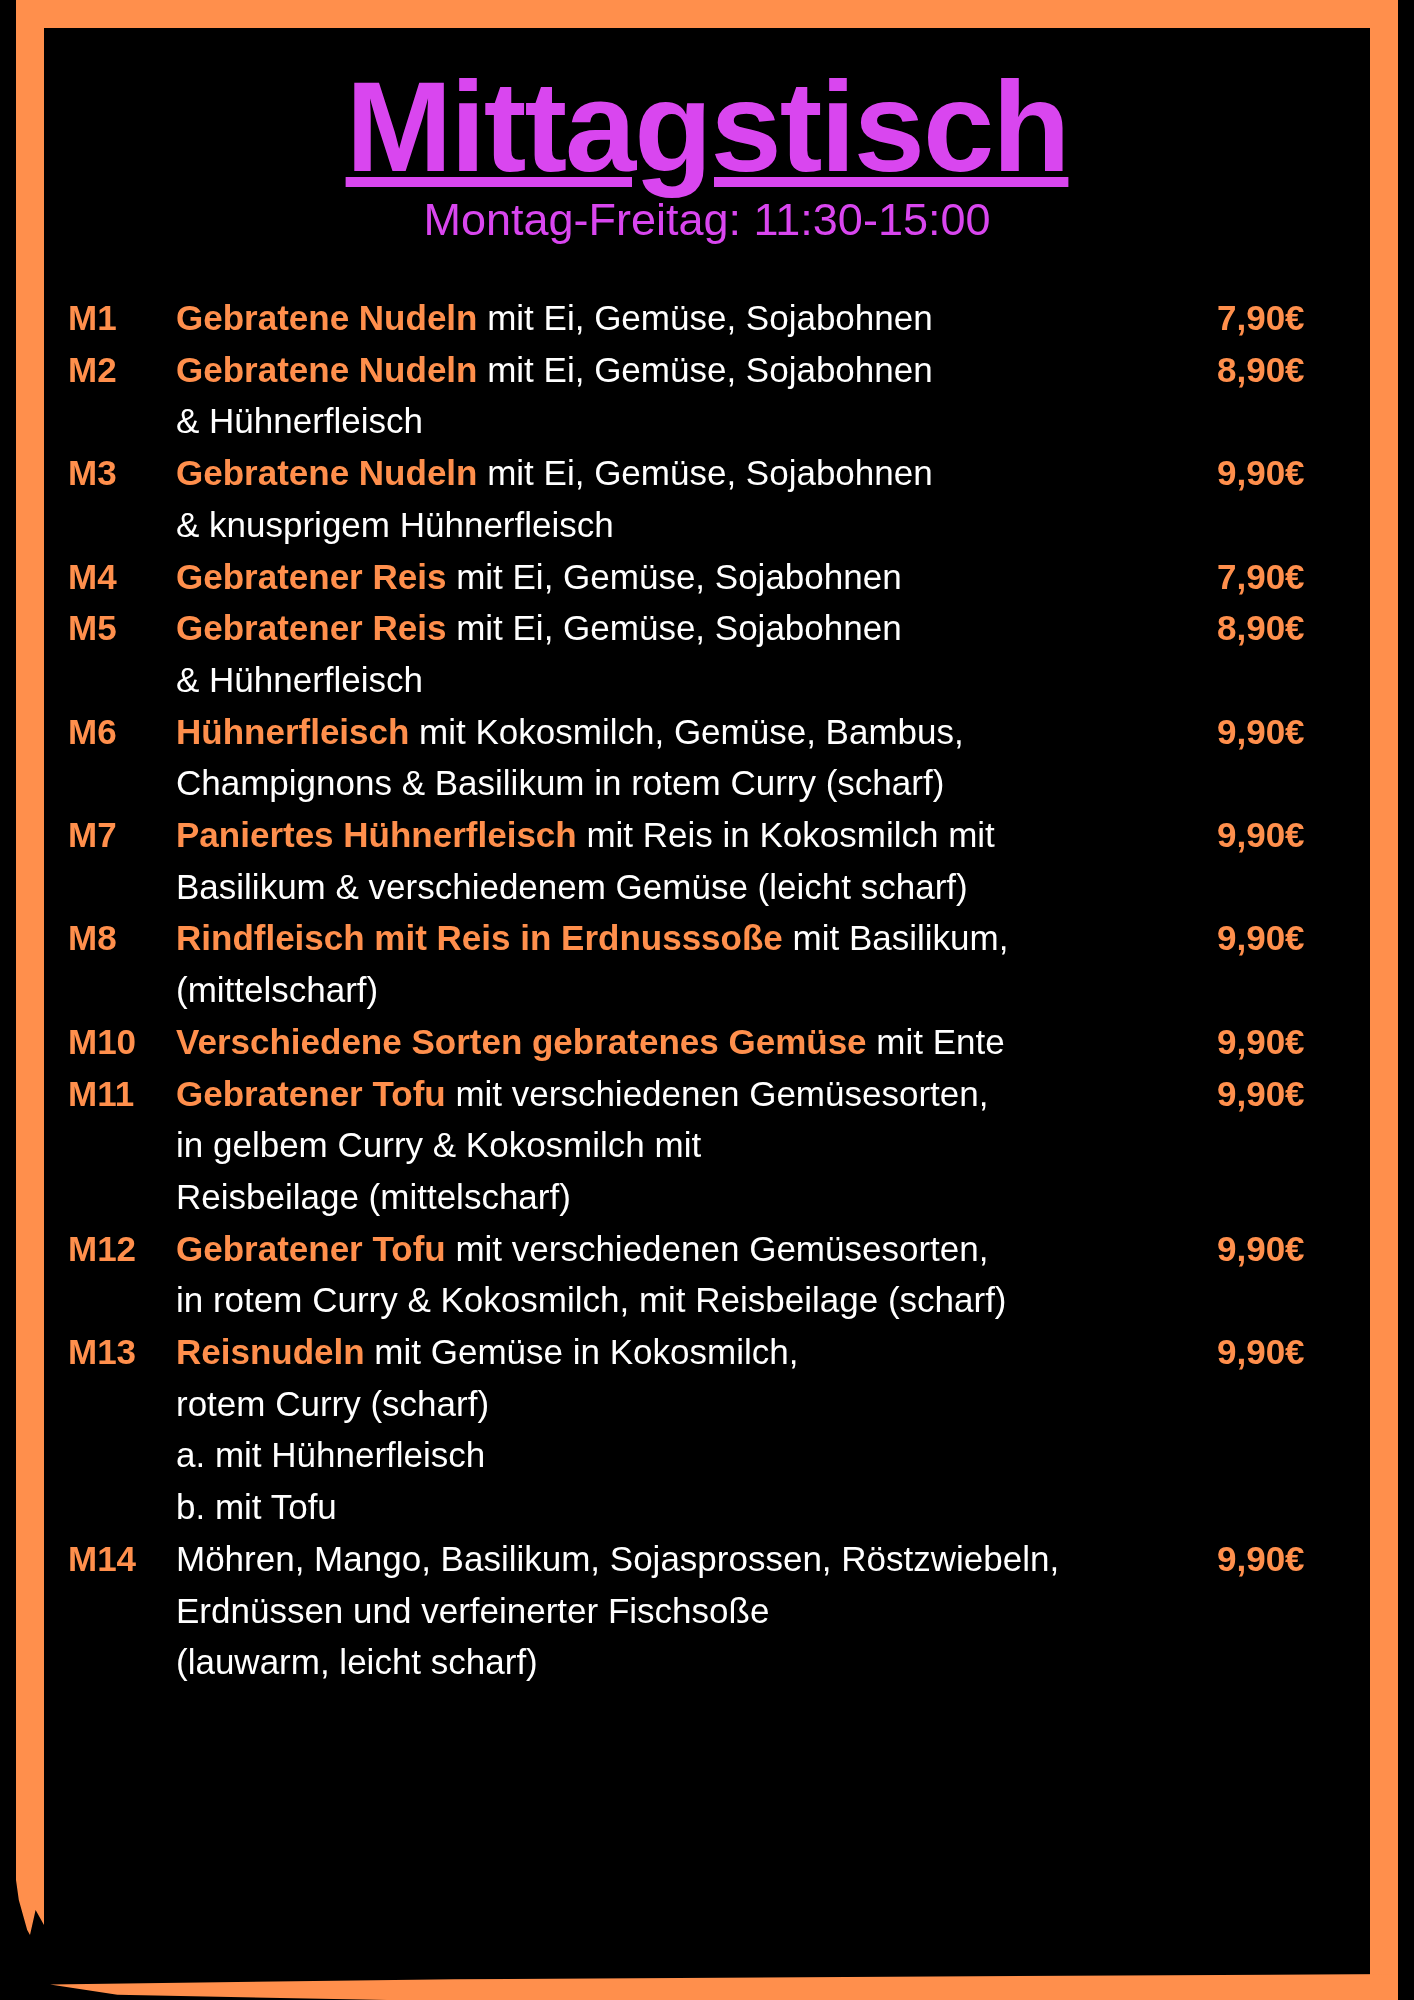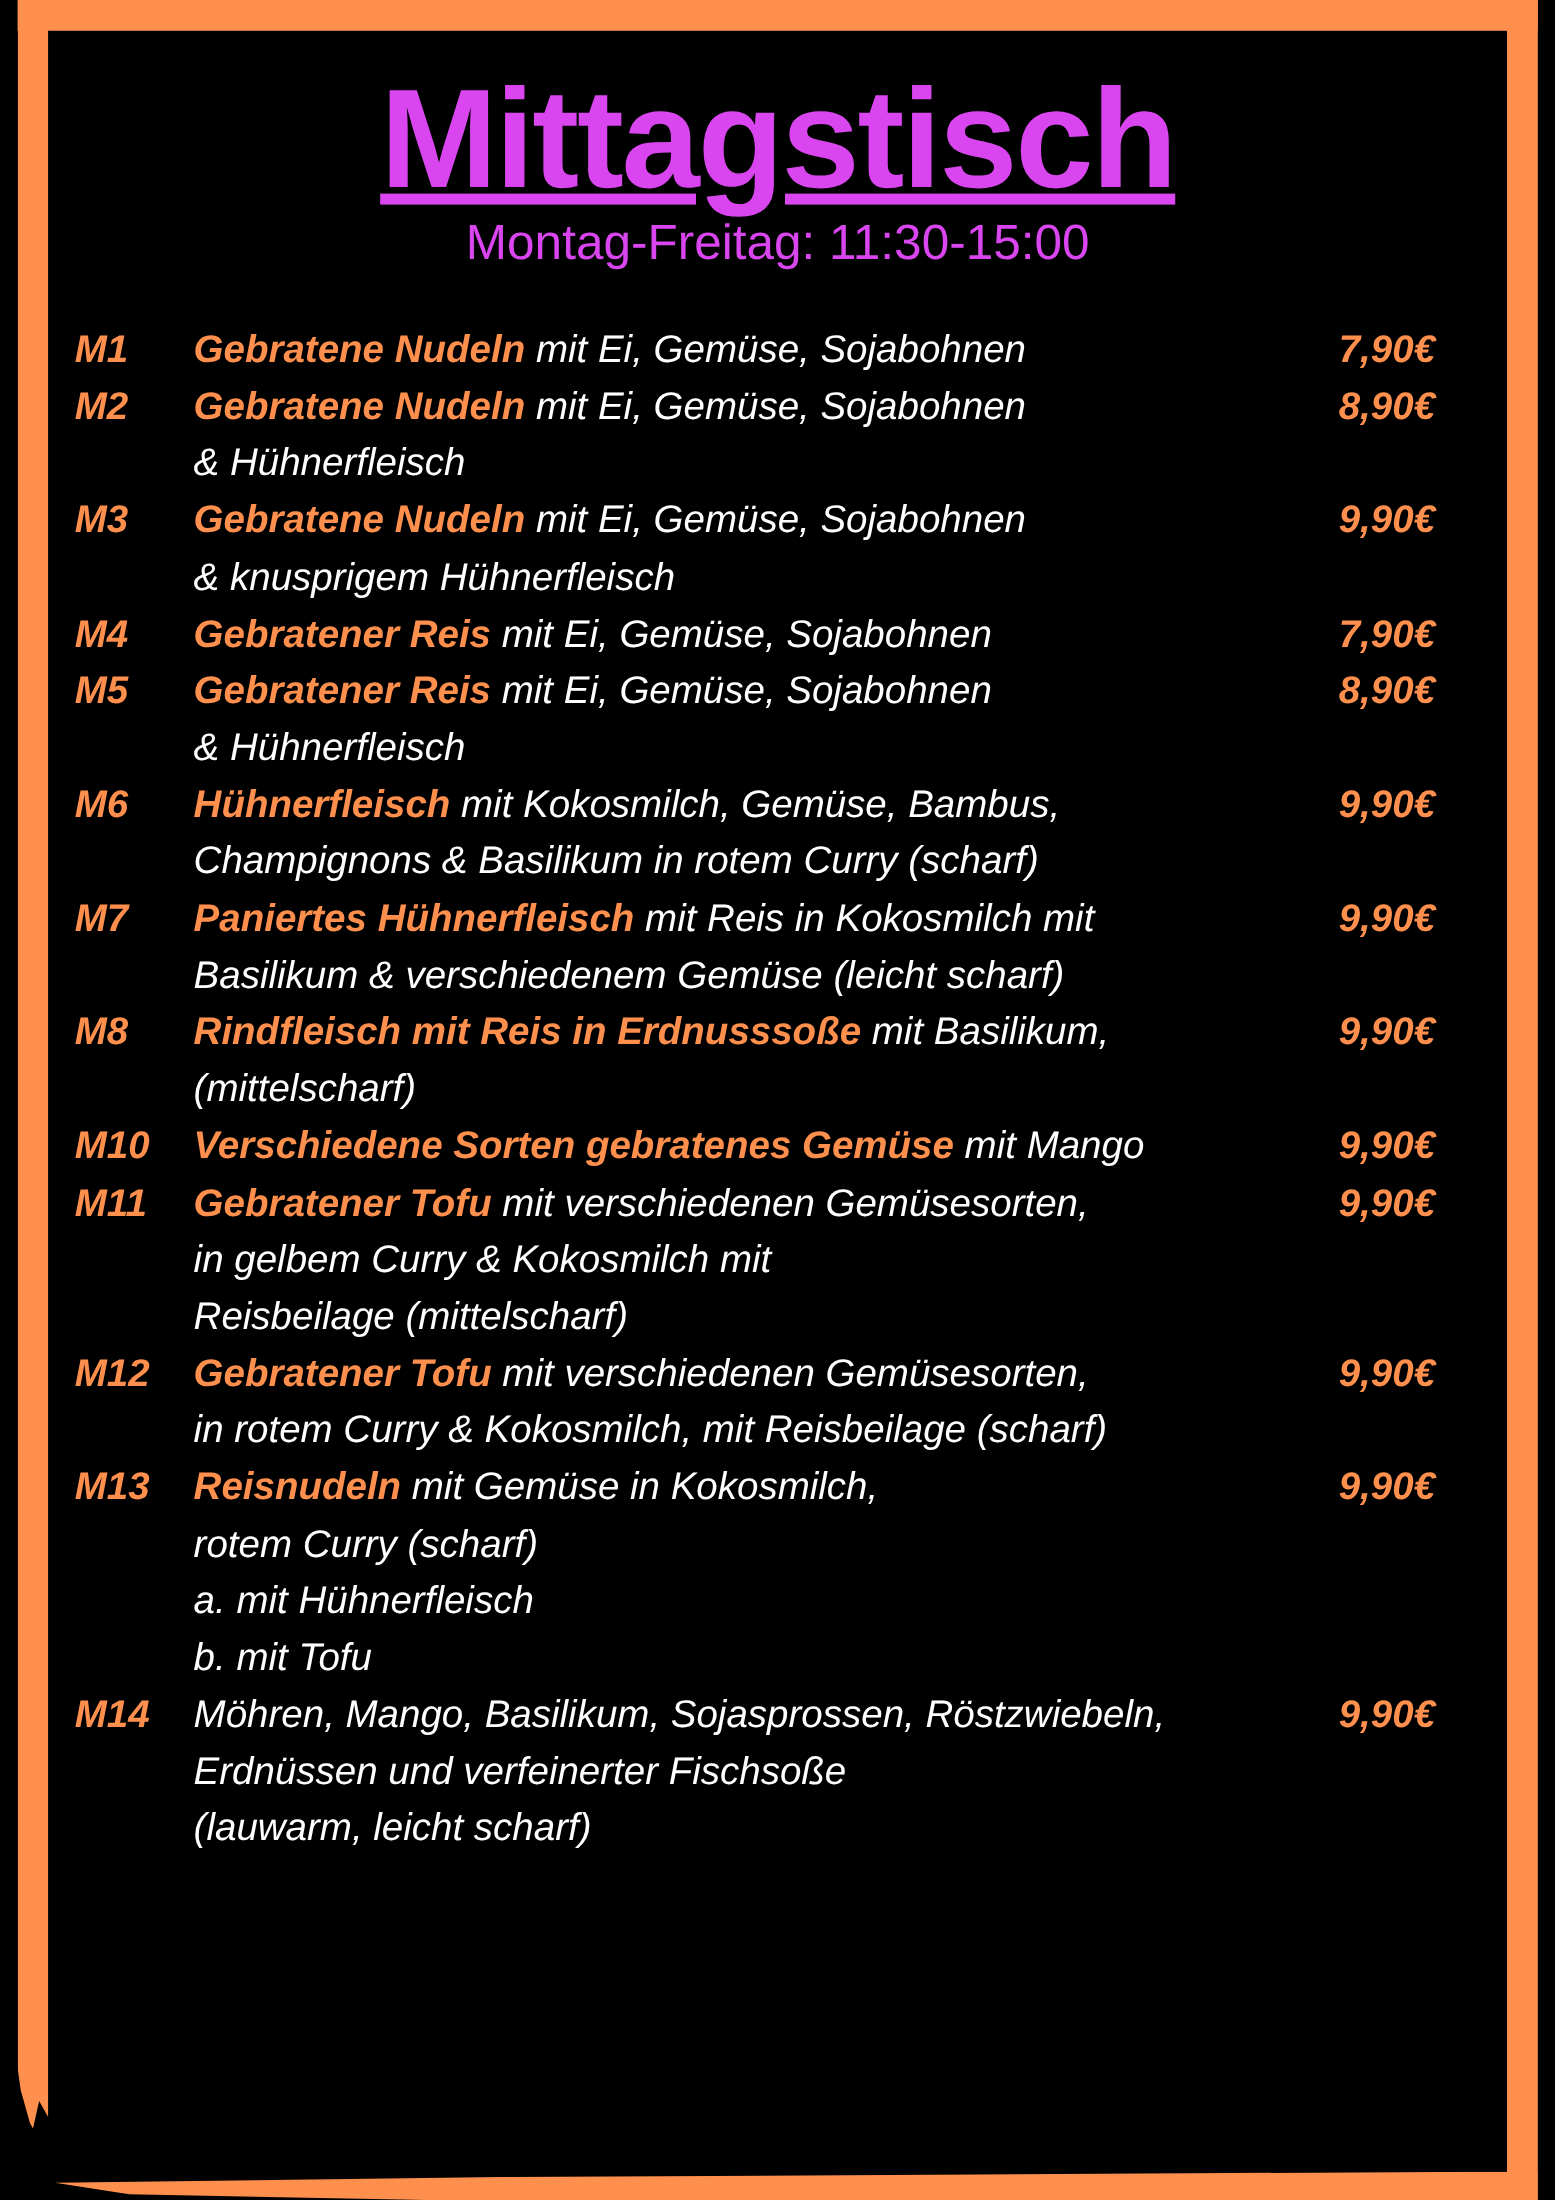--- a/index.html
+++ b/index.html
@@ -16,21 +16,21 @@
 
     .header { position: absolute; left: 0; top: 62px; width: 1414px; text-align: center; color: #d946ef; }
     .title {
       display: inline-block; font-size: 128px; font-weight: bold; line-height: 130px; letter-spacing: -2px;
       text-decoration: underline; text-decoration-thickness: 10px; text-underline-offset: 6px;
       font-family: "Liberation Sans", sans-serif;
     }
     .subtitle { font-size: 45px; line-height: 56px; margin-top: 0px; font-family: "Liberation Sans", sans-serif; }
 
     .menu { position: absolute; left: 0; top: 292px; width: 1414px; }
-    .item { position: relative; font-size: 35px; line-height: 51.7px; color: #fff; font-style: italic; }
+    .item { position: relative; font-size: 35px; line-height: 51.7px; color: #fff; }
     .code { position: absolute; left: 68px; top: 0; color: #FF8F4C; font-weight: bold; }
     .desc { margin-left: 176px; width: 1030px; }
     .desc .line { display: block; white-space: nowrap; }
     .name { color: #FF8F4C; font-weight: bold; }
     .price { position: absolute; left: 1217px; top: 0; color: #FF8F4C; font-weight: bold; }
   </style>
 </head>
 <body>
 
 <div class="frame-top"></div>
@@ -102,21 +102,21 @@
       <span class="code">M8</span>
       <div class="desc">
         <span class="line"><span class="name">Rindfleisch mit Reis in Erdnusssoße</span><span> mit Basilikum,</span></span>
         <span class="line">(mittelscharf)</span>
       </div>
       <span class="price">9,90€</span>
     </div>
     <div class="item">
       <span class="code">M10</span>
       <div class="desc">
-        <span class="line"><span class="name">Verschiedene Sorten gebratenes Gemüse</span><span> mit Mango</span></span>
+        <span class="line"><span class="name">Verschiedene Sorten gebratenes Gemüse</span><span> mit Ente</span></span>
       </div>
       <span class="price">9,90€</span>
     </div>
     <div class="item">
       <span class="code">M11</span>
       <div class="desc">
         <span class="line"><span class="name">Gebratener Tofu</span><span> mit verschiedenen Gemüsesorten,</span></span>
         <span class="line">in gelbem Curry &amp; Kokosmilch mit</span>
         <span class="line">Reisbeilage (mittelscharf)</span>
       </div>

